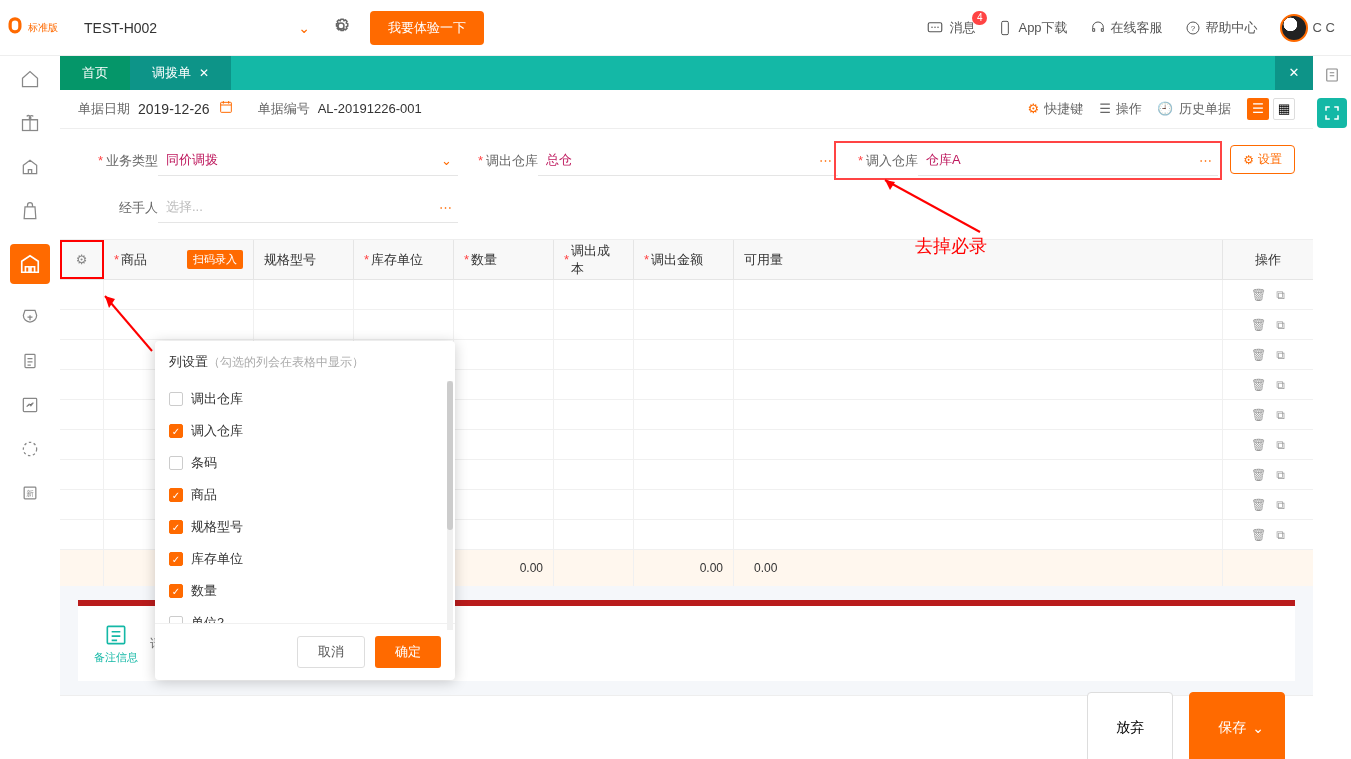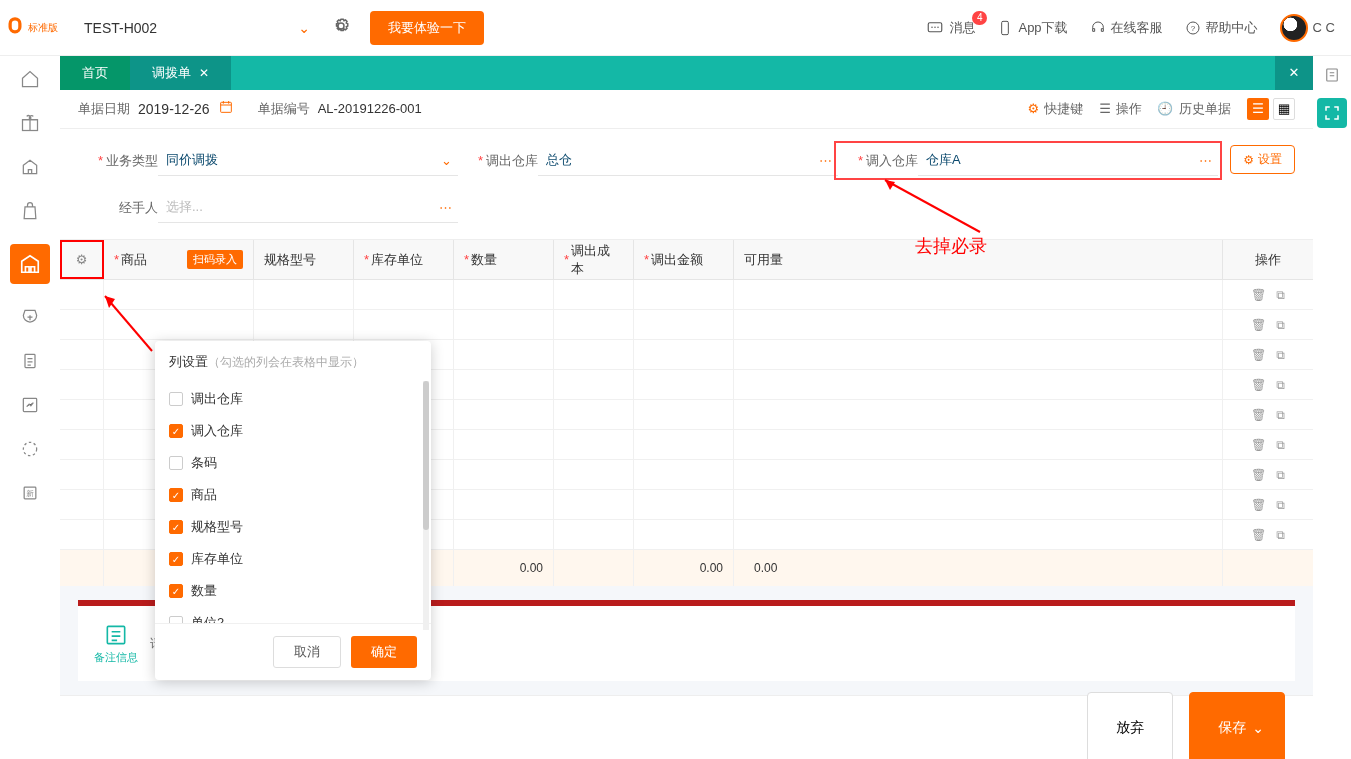--- a/index.html
+++ b/index.html
@@ -37,21 +37,21 @@
 .cal-ic { color: #ff6a00; margin-right: 24px; }
 .tb-right { margin-left: auto; display: flex; align-items: center; gap: 16px; color: #666; }
 .tb-right .ic { color: #ff6a00; }
 .view-toggles { display: flex; gap: 4px; }
 .vt-btn { width: 22px; height: 22px; border: none; display: flex; align-items: center; justify-content: center; cursor: pointer; border-radius: 2px; }
 
 .form-row { background: #fff; padding: 16px 18px; display: flex; flex-wrap: wrap; gap: 16px 0; border-bottom: 1px solid #eee; position: relative; }
 .field { display: flex; align-items: center; width: 380px; position: relative; }
 .field-lbl { width: 80px; text-align: right; color: #666; font-size: 13px; }
 .req::before { content: "*"; color: #ff4444; margin-right: 3px; }
-.field-val { flex: 1; padding: 6px 28px 6px 8px; border-bottom: 1px solid #e5e5e5; position: relative; color: #0c4a6e; }
+.field-val { flex: 1; padding: 6px 28px 6px 8px; border-bottom: 1px solid #e5e5e5; position: relative; color: #be185d; }
 .field-ic { position: absolute; right: 6px; color: #999; cursor: pointer; }
 .field.highlighted { outline: 2px solid #ff4444; outline-offset: 2px; }
 .btn-outline { border: 1px solid #ff6a00; color: #ff6a00; background: #fff; border-radius: 4px; padding: 5px 12px; cursor: pointer; font-size: 12px; display: flex; align-items: center; gap: 4px; }
 .settings-corner { position: absolute; right: 18px; top: 16px; }
 
 
 .anno-arrow { position: absolute; width: 120px; height: 70px; pointer-events: none; }
 .anno-text { position: absolute; color: #ff0000; font-size: 18px; font-weight: 500; pointer-events: none; }
 
 
@@ -80,21 +80,21 @@
 .td-unit { width: 100px; }
 .td-qty { width: 100px; justify-content: flex-end; }
 .td-cost { width: 80px; justify-content: flex-end; }
 .td-amt { width: 100px; justify-content: flex-end; }
 .td-avail { flex: 1; }
 .td-ops { width: 90px; justify-content: center; gap: 10px; color: #999; border-right: none; }
 .td-ops span { cursor: pointer; }
 .tfoot { display: flex; height: 36px; background: #fff7ee; font-weight: 500; }
 
 
-.col-popover { position: absolute; left: 95px; top: 285px; width: 276px; background: #fff; box-shadow: 0 2px 14px rgba(0,0,0,0.2); border-radius: 4px; z-index: 20; }
+.col-popover { position: absolute; left: 95px; top: 285px; width: 300px; background: #fff; box-shadow: 0 2px 14px rgba(0,0,0,0.2); border-radius: 4px; z-index: 20; }
 .pop-title { padding: 12px 14px; font-size: 13px; }
 .pop-title .hint { color: #aaa; font-size: 12px; }
 .pop-list { max-height: 240px; overflow-y: auto; padding: 0 14px; }
 .pop-item { display: flex; align-items: center; gap: 8px; padding: 7px 0; font-size: 13px; }
 .chk { width: 14px; height: 14px; border: 1px solid #ccc; border-radius: 2px; display: inline-flex; align-items: center; justify-content: center; cursor: pointer; }
 .chk.on { background: #ff6a00; border-color: #ff6a00; color: #fff; font-size: 10px; }
 .pop-actions { display: flex; justify-content: flex-end; gap: 10px; padding: 12px 14px; border-top: 1px solid #f0f0f0; }
 .btn-default { border: 1px solid #ddd; background: #fff; color: #555; padding: 6px 20px; border-radius: 3px; cursor: pointer; font-size: 13px; }
 .btn-primary { background: #ff6a00; color: #fff; border: none; padding: 6px 20px; border-radius: 3px; cursor: pointer; font-size: 13px; }
 .pop-scroll { position: absolute; right: 2px; top: 40px; bottom: 50px; width: 6px; background: #f0f0f0; }

